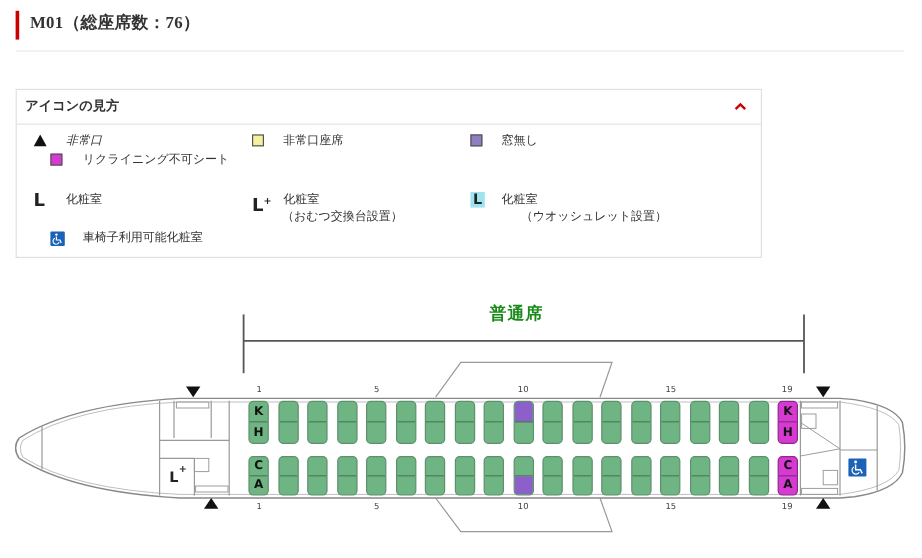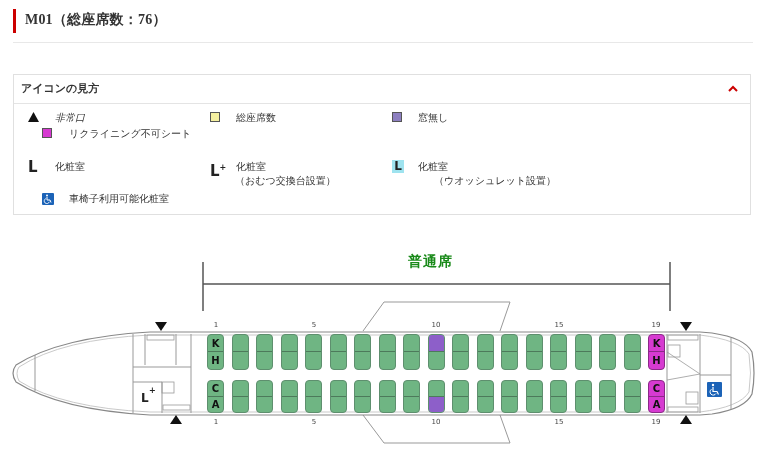--- a/index.html
+++ b/index.html
@@ -2,21 +2,21 @@
 <html><head>
 <meta charset="utf-8">
 <style>
   html, body { margin: 0; padding: 0; background: #ffffff; }
   body { width: 768px; height: 465px; position: relative; overflow: hidden;
          font-family: "DejaVu Sans", "Liberation Sans", sans-serif; color: #333; }
   .title-bar { position: absolute; left: 13px; top: 9px; height: 24px; width: 3px; background: #cc0000; }
   .page-title { position: absolute; left: 25px; top: 10px; font-size: 14px; font-weight: bold; color: #333; line-height: 20px; letter-spacing: 0.2px; font-family: Liberation Serif, serif; }
   .title-rule { position: absolute; left: 13px; top: 42px; width: 740px; height: 1px; background: #e8e8e8; }
 
-  .legend { position: absolute; left: 13px; top: 74px; width: 738px; height: 141px; border: 1px solid #e0e0e0; box-sizing: border-box; }
+  .legend { position: absolute; left: 13px; top: 74px; width: 622px; height: 141px; border: 1px solid #e0e0e0; box-sizing: border-box; }
   .legend-head { position: absolute; left: 0; top: 0; right: 0; height: 28px; border-bottom: 1px solid #e4e4e4; }
   .legend-title { position: absolute; left: 7px; top: 6px; font-size: 11px; font-weight: bold; color: #333; }
   .legend-toggle { position: absolute; right: 10px; top: 6px; width: 14px; height: 14px; cursor: pointer; }
   .legend-item { position: absolute; font-size: 10px; color: #333; line-height: 13px; }
   .legend-item .ic { position: absolute; left: 0; top: 0; }
   .legend-item .lbl { position: absolute; white-space: nowrap; }
   .sq { width: 10px; height: 10px; box-sizing: border-box; border: 1px solid #555; }
   .bigL { font-size: 15px; font-weight: bold; font-family: "DejaVu Sans", sans-serif; line-height: 15px; color: #222; }
   .Lbox { background: #9fe3ef; width: 12px; height: 13px; display: flex; align-items: center; justify-content: center; font-weight: bold; font-size: 12px; color: #222; }
   .wc { width: 12px; height: 12px; background: #1c63b7; border-radius: 1px; display: flex; align-items: center; justify-content: center; }
@@ -55,21 +55,21 @@
   <div class="legend-item" style="left:14px; top:37px;">
     <span class="ic">
       <svg width="11" height="10" viewBox="0 0 11 10">
           <path d="M5.5 0 L11 10 L0 10 Z" fill="#111"></path>
         </svg>
     </span>
     <span class="lbl" style="left:27px; top:-1px;font-style:italic;">非常口</span>
   </div>
   <div class="legend-item" style="left:196px; top:37px;">
     <span class="ic sq" style="background:#f5f0a0;"></span>
-    <span class="lbl" style="left:26px; top:-1px;">総座席数</span>
+    <span class="lbl" style="left:26px; top:-1px;">非常口座席</span>
   </div>
   <div class="legend-item" style="left:378px; top:37px;">
     <span class="ic sq" style="background:#8d7fc0;"></span>
     <span class="lbl" style="left:26px; top:-1px;">窓無し</span>
   </div>
   <div class="legend-item" style="left:28px; top:53px;">
     <span class="ic sq" style="background:#d63ad1;"></span>
     <span class="lbl" style="left:27px; top:-1px;">リクライニング不可シート</span>
   </div>
 

